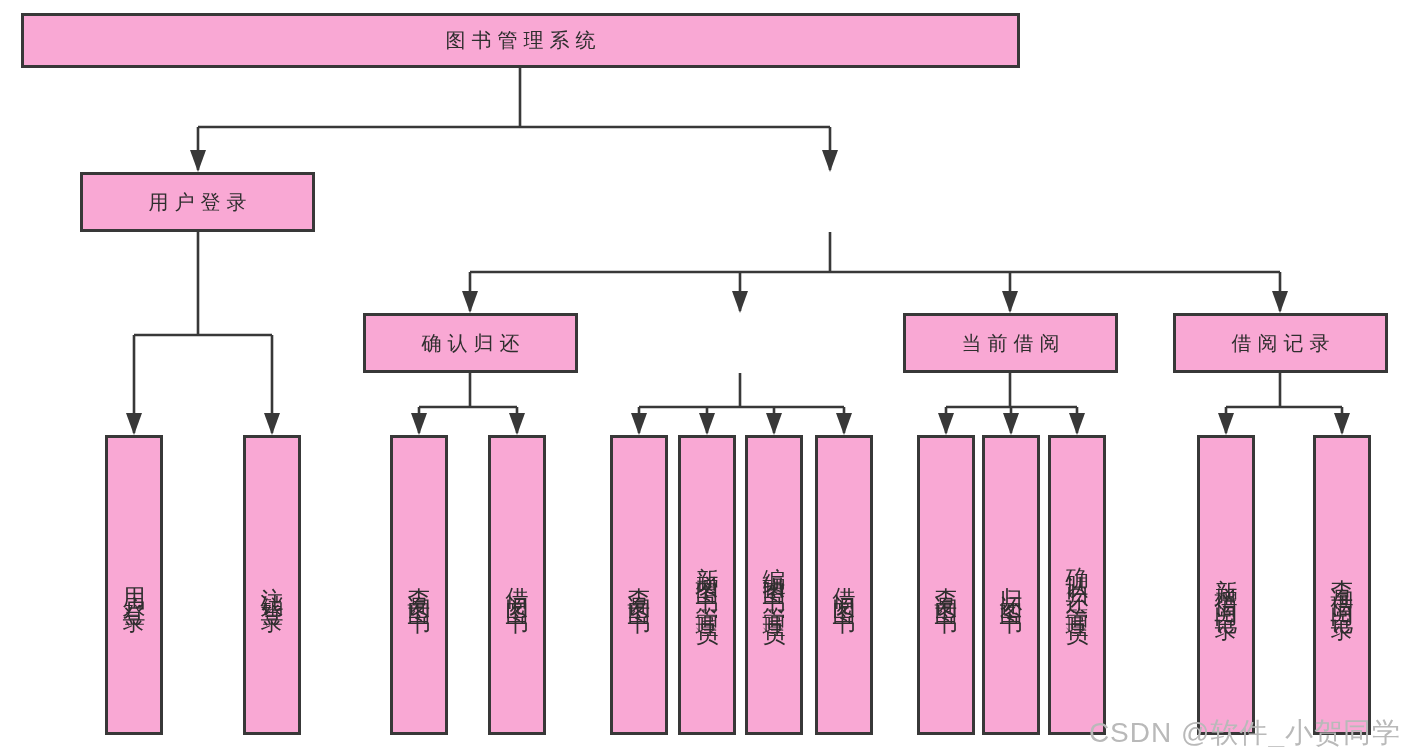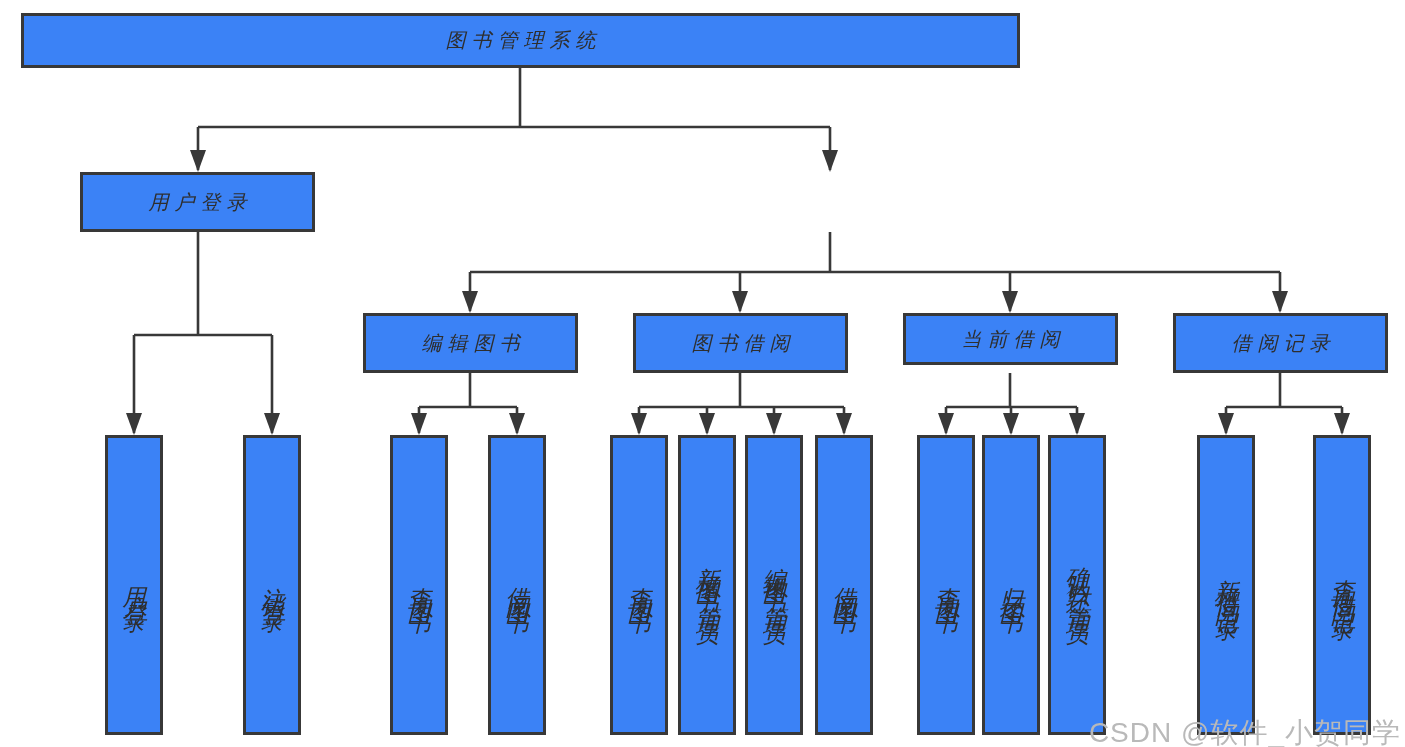--- a/index.html
+++ b/index.html
@@ -3,26 +3,25 @@
 <meta charset="utf-8">
 <style>
   html,body{margin:0;padding:0;background:#ffffff;}
   .stage{
     position:relative;width:1405px;height:747px;background:#ffffff;
     font-family:"Liberation Sans","DejaVu Sans",sans-serif;overflow:hidden;
   }
   .connectors{position:absolute;left:0;top:0;width:1405px;height:747px;}
   .node{
     position:absolute;box-sizing:border-box;
-    border:3px solid var(--line,#383838);background:#3b82f6;
+    border:3px solid var(--line,#383838);background:#f9a8d4;
     display:flex;align-items:center;justify-content:center;
     color:var(--text,#2e2e2e);
     font-size:20px;letter-spacing:6px;text-indent:6px;
     white-space:nowrap;
-    font-style:italic;
   }
   .leaf{font-size:23px;letter-spacing:0;text-indent:0;}
   .vtext{
     writing-mode:vertical-rl;text-orientation:mixed;
     letter-spacing:8px;line-height:1;display:block;
   }
   .watermark{
     position:absolute;top:714px;right:4px;
     font-size:28px;letter-spacing:1px;
     color:var(--watermark,#b9b9b9);
@@ -71,23 +70,22 @@
       <polygon points="1069,413 1085,413 1077,435"></polygon>
       <polygon points="1218,413 1234,413 1226,435"></polygon>
       <polygon points="1334,413 1350,413 1342,435"></polygon>
     </g>
   </svg>
 
   <div class="node" style="left:21px;top:13px;width:999px;height:55px">图书管理系统</div>
 
   <div class="node" style="left:80px;top:172px;width:235px;height:60px">用户登录</div>
 
-  <div class="node" style="left:363px;top:313px;width:215px;height:60px">编辑图书</div>
-  <div class="node" style="left:633px;top:313px;width:215px;height:60px">图书借阅</div>
-  <div class="node" style="left:903px;top:313px;width:215px;height:52px">当前借阅</div>
+  <div class="node" style="left:363px;top:313px;width:215px;height:60px">确认归还</div>
+  <div class="node" style="left:903px;top:313px;width:215px;height:60px">当前借阅</div>
   <div class="node" style="left:1173px;top:313px;width:215px;height:60px">借阅记录</div>
 
   <div class="node leaf" style="left:105px;top:435px;width:58px;height:300px">
     <span class="vtext">用户登录</span>
   </div>
   <div class="node leaf" style="left:243px;top:435px;width:58px;height:300px">
     <span class="vtext">注销登录</span>
   </div>
 
   <div class="node leaf" style="left:390px;top:435px;width:58px;height:300px">

